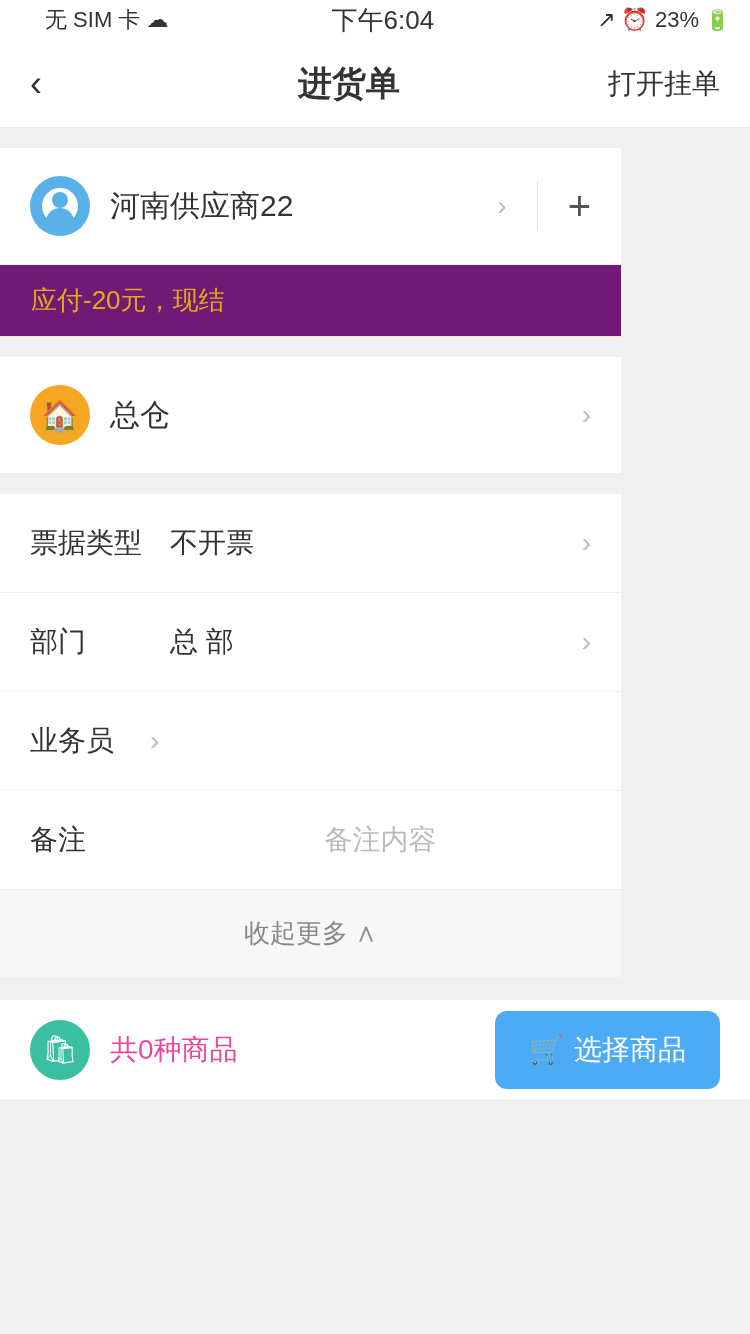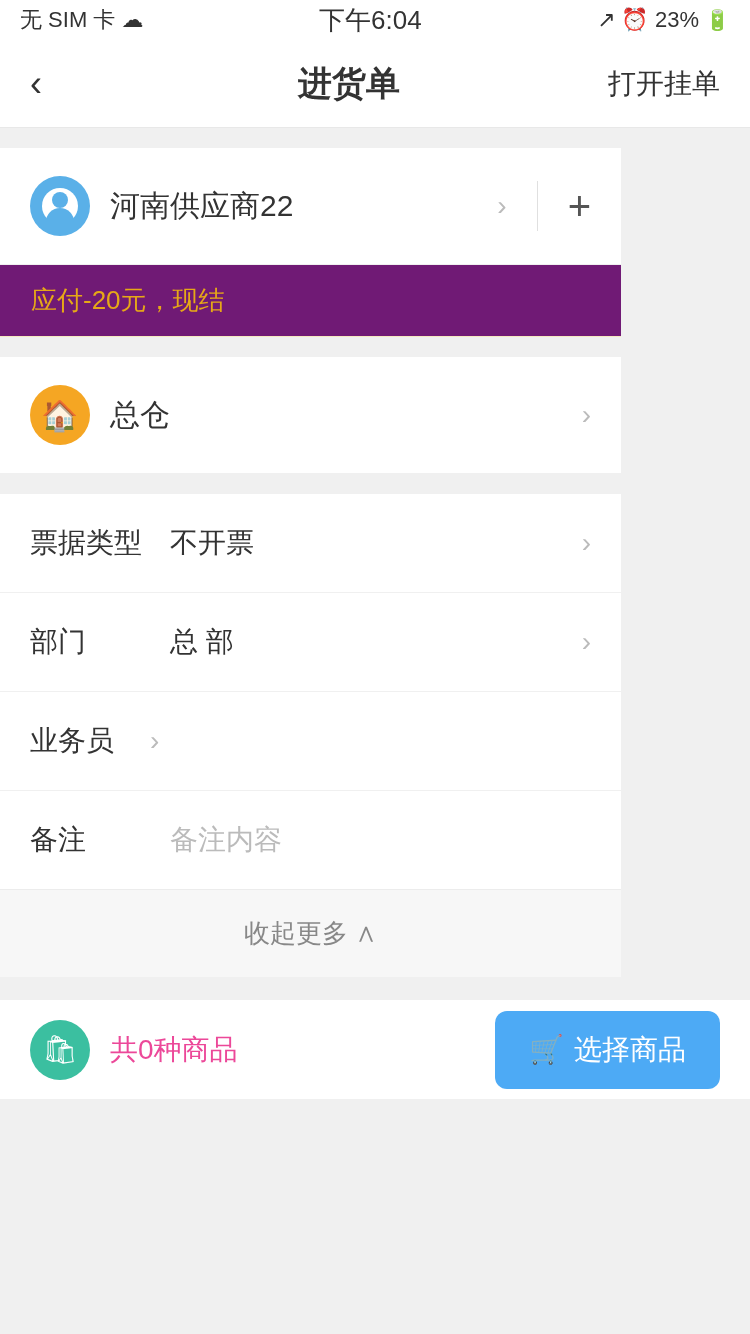--- a/index.html
+++ b/index.html
@@ -18,21 +18,21 @@
       width: 750px;
       height: 40px;
       background: #fff;
       display: flex;
       align-items: center;
       justify-content: space-between;
       padding: 0 20px;
       font-size: 22px;
       color: #333;
     }
-    .status-left { display: flex; align-items: center; gap: 8px; }
+    .status-left { display: flex; align-items: center; gap: 8px; margin-left: 25px; }
     .status-center { font-size: 26px; font-weight: 500; text-align: center; }
     .status-right { display: flex; align-items: center; gap: 6px; font-size: 22px; }
 
     
     .nav-bar {
       width: 750px;
       height: 88px;
       background: #fff;
       display: flex;
       align-items: center;
@@ -184,20 +184,21 @@
       flex-shrink: 0;
     }
     .form-value {
       flex: 1;
       font-size: 28px;
       color: #333;
       padding-left: 20px;
     }
     .form-placeholder {
       color: #bbb;
+      text-align: center;
     }
 
     
     .collapse-bar {
       background: #f7f7f7;
       text-align: center;
       padding: 26px 12px;
       font-size: 26px;
       color: #888;
       cursor: pointer;

